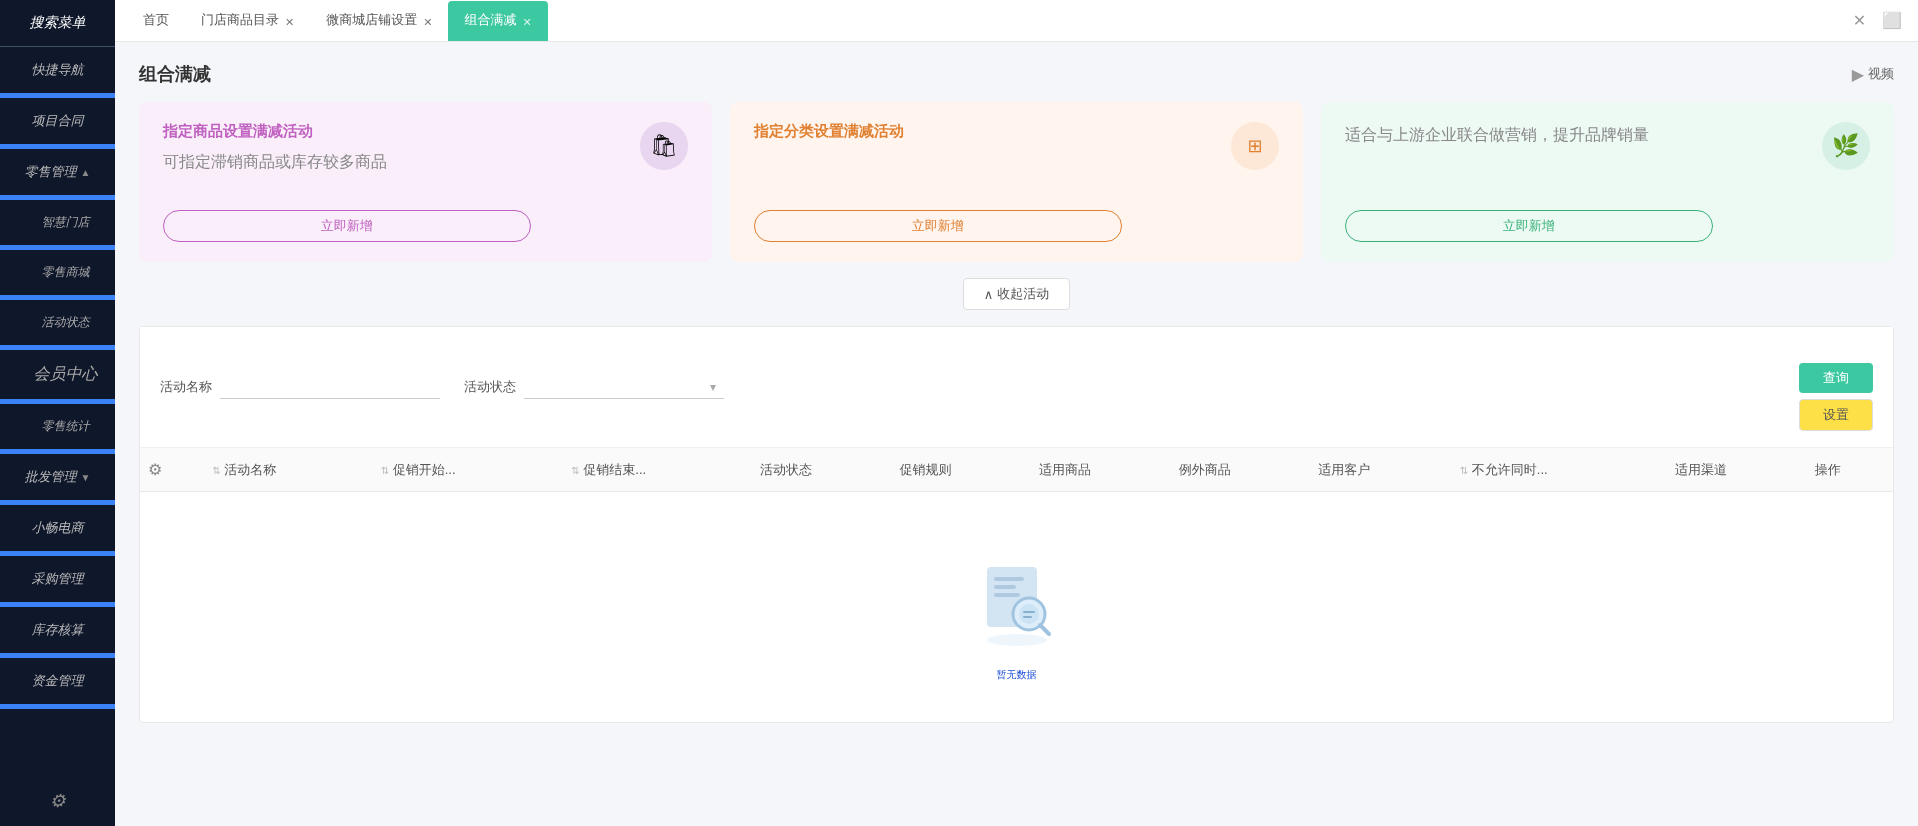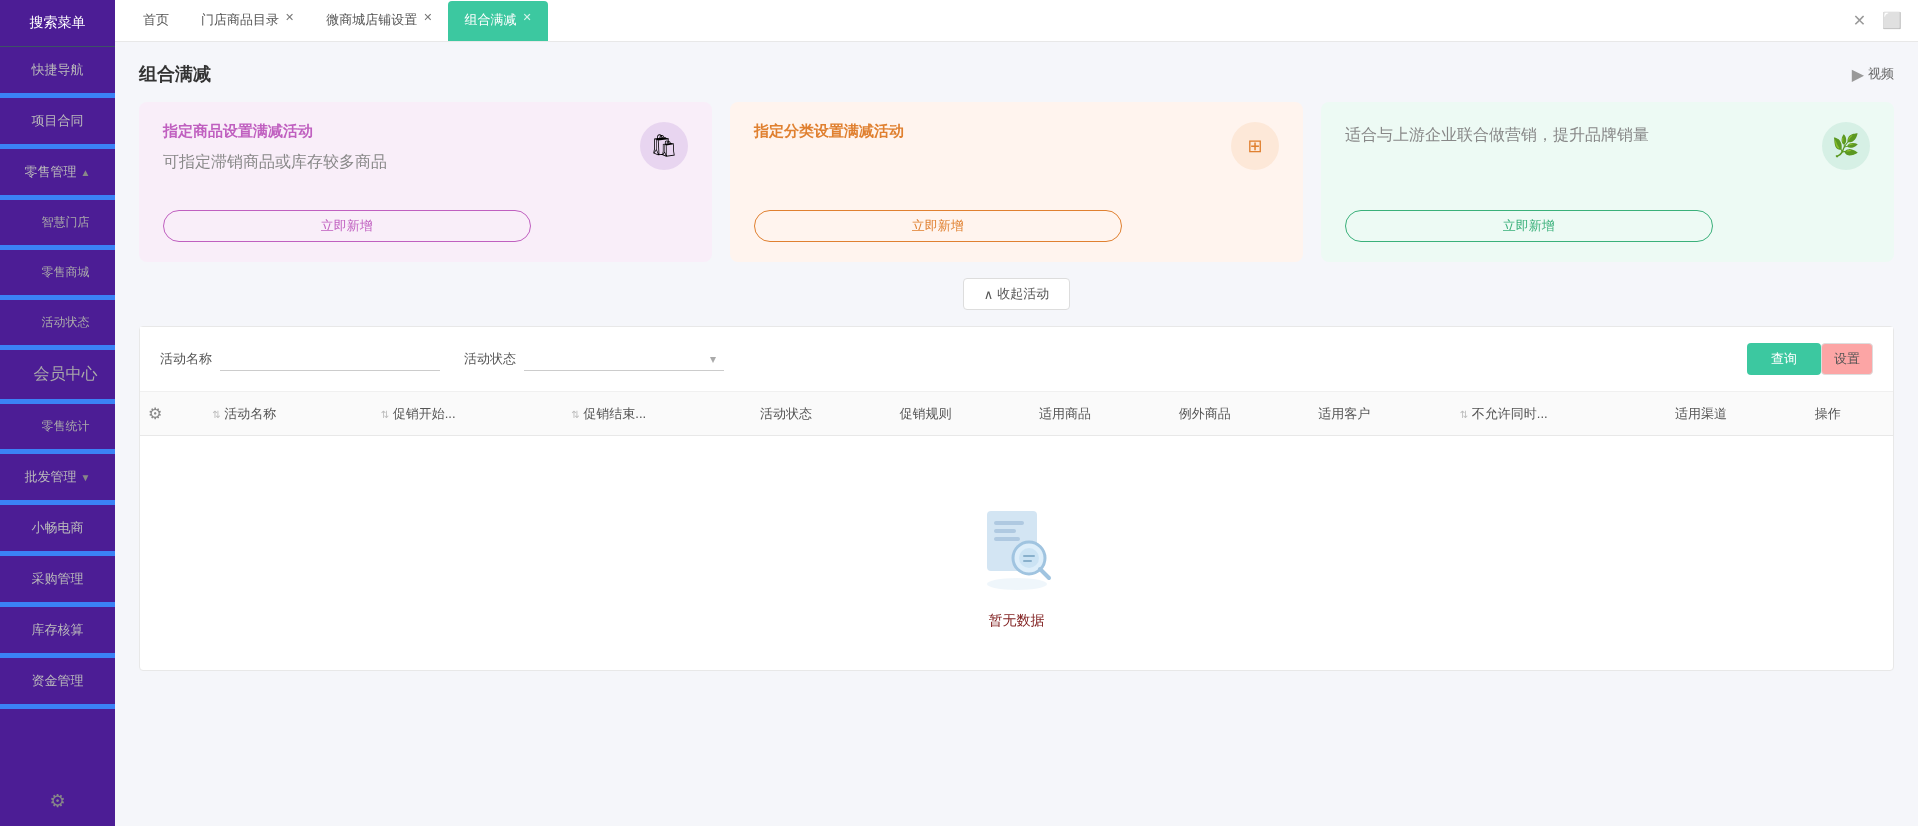--- a/index.html
+++ b/index.html
@@ -1,26 +1,27 @@
 <!DOCTYPE html>
 <html><head>
   <meta charset="utf-8">
   <style>
     * { box-sizing: border-box; margin: 0; padding: 0; }
     body { font-family: 'Microsoft YaHei', Arial, sans-serif; font-size: 13px; background: #f5f5f5; display: flex; height: 826px; overflow: hidden; }
 
     
     .sidebar {
       width: 115px;
-      background: #4c1d95;
+      background: #0f172a;
       color: #ccc;
       display: flex;
       flex-direction: column;
       flex-shrink: 0;
       height: 100%;
+      font-style: italic;
     }
     .sidebar-search {
       padding: 14px 0;
       text-align: center;
       color: #fff;
       font-size: 14px;
       border-bottom: 1px solid #3d5166;
       cursor: pointer;
     }
     .sidebar-item {
@@ -66,21 +67,21 @@
       position: relative;
     }
     .tab {
       padding: 10px 16px;
       font-size: 13px;
       color: #555;
       cursor: pointer;
       border-bottom: 2px solid transparent;
       white-space: nowrap;
       display: flex;
-      align-items: flex-start;
+      align-items: flex-end;
       gap: 6px;
     }
     .tab.active {
       color: #fff;
       background: #3cc8a0;
       border-radius: 4px 4px 0 0;
       border-bottom: 2px solid #3cc8a0;
     }
     .tab .close-icon { font-size: 11px; color: inherit; opacity: 0.8; cursor: pointer; }
     .tab.active .close-icon { color: #fff; }
@@ -240,21 +241,21 @@
     .btn-query {
       background: #3cc8a0;
       color: #fff;
       border: none;
       padding: 6px 24px;
       border-radius: 4px;
       cursor: pointer;
       font-size: 13px;
     }
     .btn-settings {
-      background: #fca5a5;
+      background: #fde047;
       color: #555;
       border: 1px solid #ddd;
       padding: 6px 12px;
       border-radius: 4px;
       cursor: pointer;
       font-size: 13px;
     }
 
     
     .table-section {
@@ -284,22 +285,22 @@
     .empty-state {
       text-align: center;
       padding: 60px 0 40px;
     }
     .empty-illustration {
       width: 100px;
       height: 100px;
       margin: 0 auto 16px;
     }
     .empty-text {
-      color: #7f1d1d;
-      font-size: 14px;
+      color: #1d4ed8;
+      font-size: 10px;
     }
 
     .search-row {
       background: #fff;
       padding: 0 20px;
       display: flex;
       align-items: center;
       gap: 0;
     }
 
@@ -437,21 +438,21 @@
           <span class="search-label">活动名称</span>
           <input class="search-input" type="text" style="width: 220px;">
         </div>
         <div class="search-field">
           <span class="search-label">活动状态</span>
           <div class="search-select-wrapper" style="width:200px; cursor:pointer;">
             <span class="search-select-text"></span>
             <span class="search-select-arrow">▾</span>
           </div>
         </div>
-        <div style="margin-left:auto; display:flex; flex-direction:row; gap:0;">
+        <div style="margin-left:auto; display:flex; flex-direction:column; gap:6px;margin-top:20px;">
           <button class="btn-query">查询</button>
           <button class="btn-settings">设置</button>
         </div>
       </div>
 
       <table class="data-table">
         <thead>
           <tr>
             <th>
               <span class="settings-gear">⚙</span>

